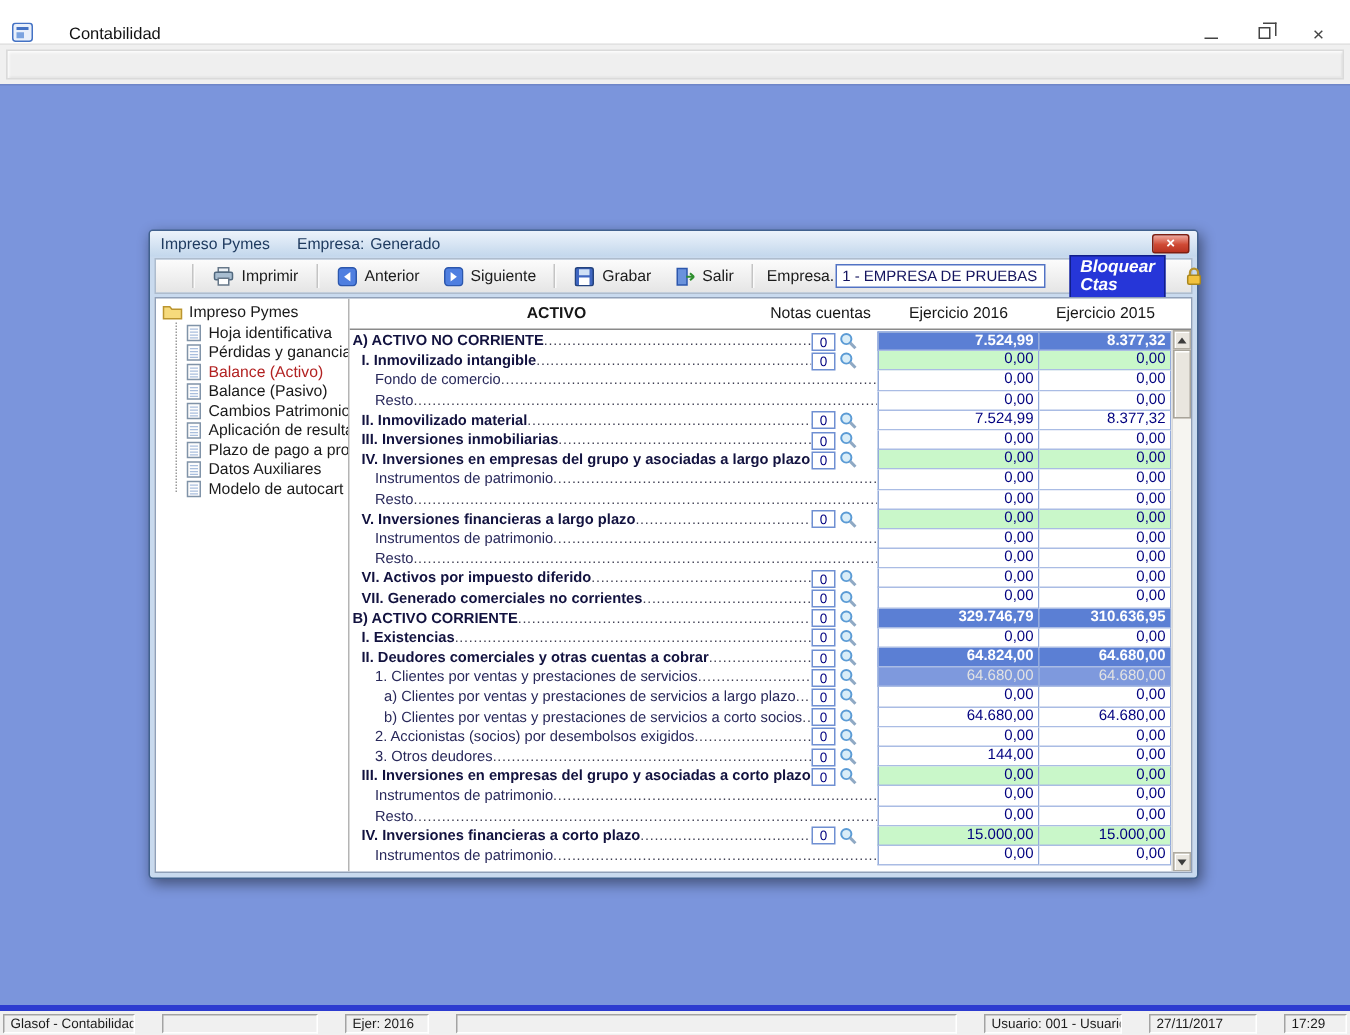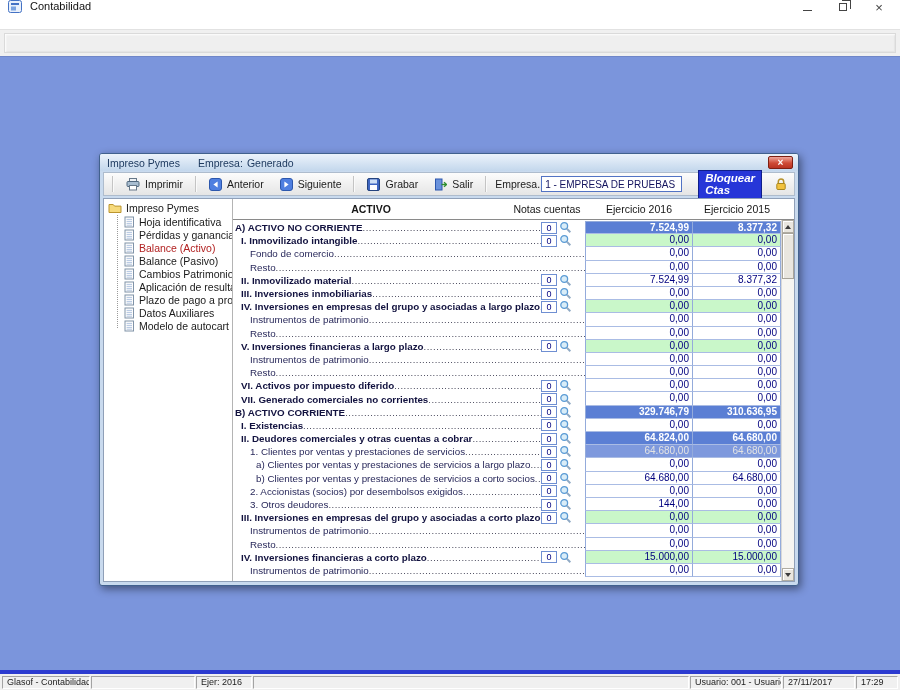--- a/index.html
+++ b/index.html
@@ -1,21 +1,21 @@
 <!DOCTYPE html>
 <html><head>
 <meta charset="utf-8">
 <style>
   * { box-sizing: border-box; margin: 0; padding: 0; }
   html,body { width: 900px; height: 690px; overflow: hidden; }
   body { font-family: "Liberation Sans", sans-serif; background:#fff; }
   .app { width:900px; height:690px; display:flex; flex-direction:column; }
 
   
-  .titlebar { height:29px; background:#ffffff; display:flex; align-items:flex-start; padding:0 8px; }
+  .titlebar { height:29px; background:#ffffff; display:flex; align-items:flex-end; padding:0 8px;gap:16px; }
   .app-icon { width:16px; height:14px; display:inline-flex; margin-right:6px; }
   .app-title { font-size:11px; color:#111; }
   .win-controls { margin-left:auto; display:flex; gap:22px; padding-right:6px; }
   .wbtn { width:14px; height:14px; display:flex; align-items:center; justify-content:center; color:#444; font-size:13px; cursor:default; }
   .glyph-min { width:9px; border-bottom:1.5px solid #444; margin-top:6px; }
   .glyph-restore { position:relative; width:8px; height:8px; border:1.2px solid #444; background:#fff; }
   .glyph-restore::before { content:""; position:absolute; left:2px; top:-4px; width:8px; height:8px; border:1.2px solid #444; border-bottom:none; border-left:none; }
 
   
   .menustrip { height:27px; background:#f0f0f0; border-top:1px solid #e2e2e2; padding:3px 4px; }
@@ -33,21 +33,21 @@
             font-size:10.5px; color:#1f3b60; }
   .dlg-title { margin-left:2px; }
   .estado { margin-left:18px; display:flex; gap:4px; }
   .dlg-close { margin-left:auto; width:25px; height:13px; border:1px solid #7e1f12; border-radius:2px;
             background:linear-gradient(#f0a79c,#cf4a35 55%,#b93322); color:#fff; text-align:center;
             line-height:11px; font-size:10px; font-weight:bold; cursor:default; }
   .dlg-main { flex:1; margin:1px 3px 3px; display:flex; flex-direction:column; }
 
   
   .dlg-toolbar { height:24px; background:linear-gradient(#fcfcfc,#e5e5e5); border:1px solid #aebccd;
-            display:flex; align-items:center; font-size:10.5px; color:#1b1b1b; padding:0 4px; margin-bottom:2px; }
+            display:flex; align-items:center; font-size:10.5px; color:#1b1b1b; padding:0 20px; margin-bottom:2px; }
   #tb-buttons { display:flex; align-items:center; height:100%; }
   .tsep { border-left:1px solid #c4c4c4; border-right:1px solid #fafafa; height:16px; margin:0 4px; }
   .tbtn { display:flex; align-items:center; gap:5px; padding:2px 8px; cursor:default; }
   .icon { display:inline-flex; align-items:center; }
   .tspacer { flex:1; }
   .empresa-label { margin:0 1px 0 4px; }
   .empresa-input { width:242px; height:16px; border:1px solid #5273c4; font-family:"Liberation Sans",sans-serif;
             font-size:10px; color:#14145e; padding:0 3px; background:#fff; }
   .bloquear { margin-left:16px; background:#2636d8; border:1px solid #101e8a; color:#ffffff;
             font-size:11.5px; font-weight:bold; font-style:italic; padding:1px 6px 2px; cursor:default; }
@@ -102,21 +102,21 @@
   .vscroll { width:13px; display:flex; flex-direction:column; background:#f6f5f1; border-left:1px solid #d8d8d8; flex:none; }
   .sbtn { height:13px; background:#e9e6df; border:1px solid #b0aca2; box-shadow: inset 1px 1px 0 #fff;
             display:flex; align-items:center; justify-content:center; flex:none; }
   .tri-up { width:0; height:0; border-left:3px solid transparent; border-right:3px solid transparent; border-bottom:4px solid #3c3c3c; }
   .tri-down { width:0; height:0; border-left:3px solid transparent; border-right:3px solid transparent; border-top:4px solid #3c3c3c; }
   .thumb { height:46px; background:#e9e6df; border:1px solid #a8a49a; box-shadow: inset 1px 1px 0 #fff; flex:none; }
   .sfill { flex:1; }
 
   
   .bluestrip { height:4px; background:#2c3bd0; }
-  .statusbar { height:16px; background:#f0f0f0; display:flex; align-items:center; padding:1px 2px; gap:1px; }
+  .statusbar { height:16px; background:#f0f0f0; display:flex; align-items:center; padding:1px 2px; gap:18px; }
   .sseg { height:13px; border:1px solid; border-color:#a3a3a3 #ffffff #ffffff #a3a3a3; background:#f0f0f0;
             font-size:9px; color:#1c1c1c; line-height:11px; padding:0 4px; overflow:hidden; white-space:nowrap; flex:none; }
   .sseg.flex { flex:1; }
 </style>
 </head>
 <body>
 
 <div class="app">
 
   <div class="titlebar">

